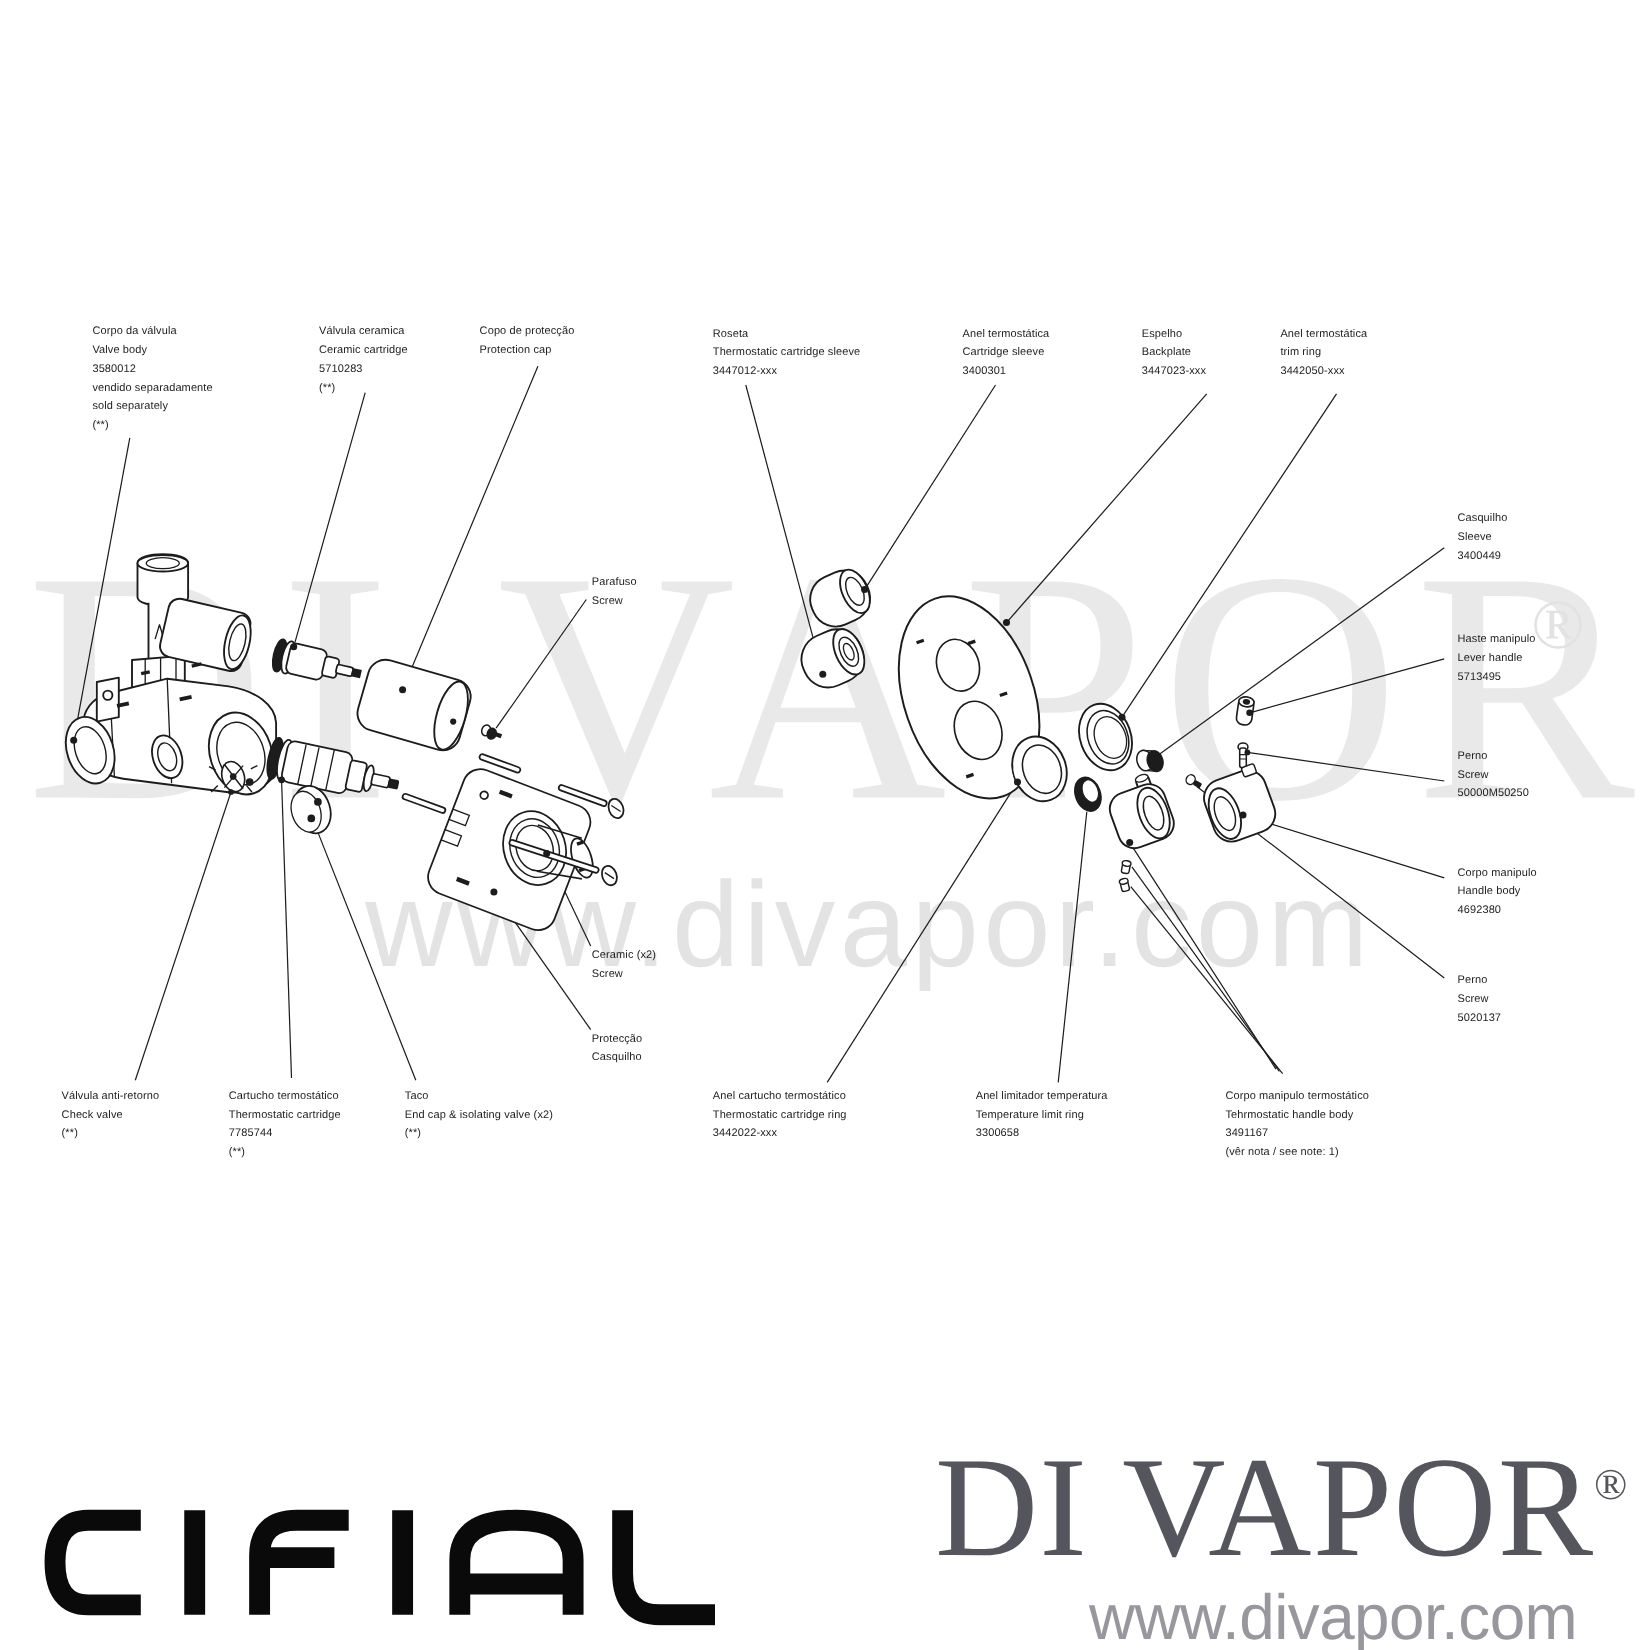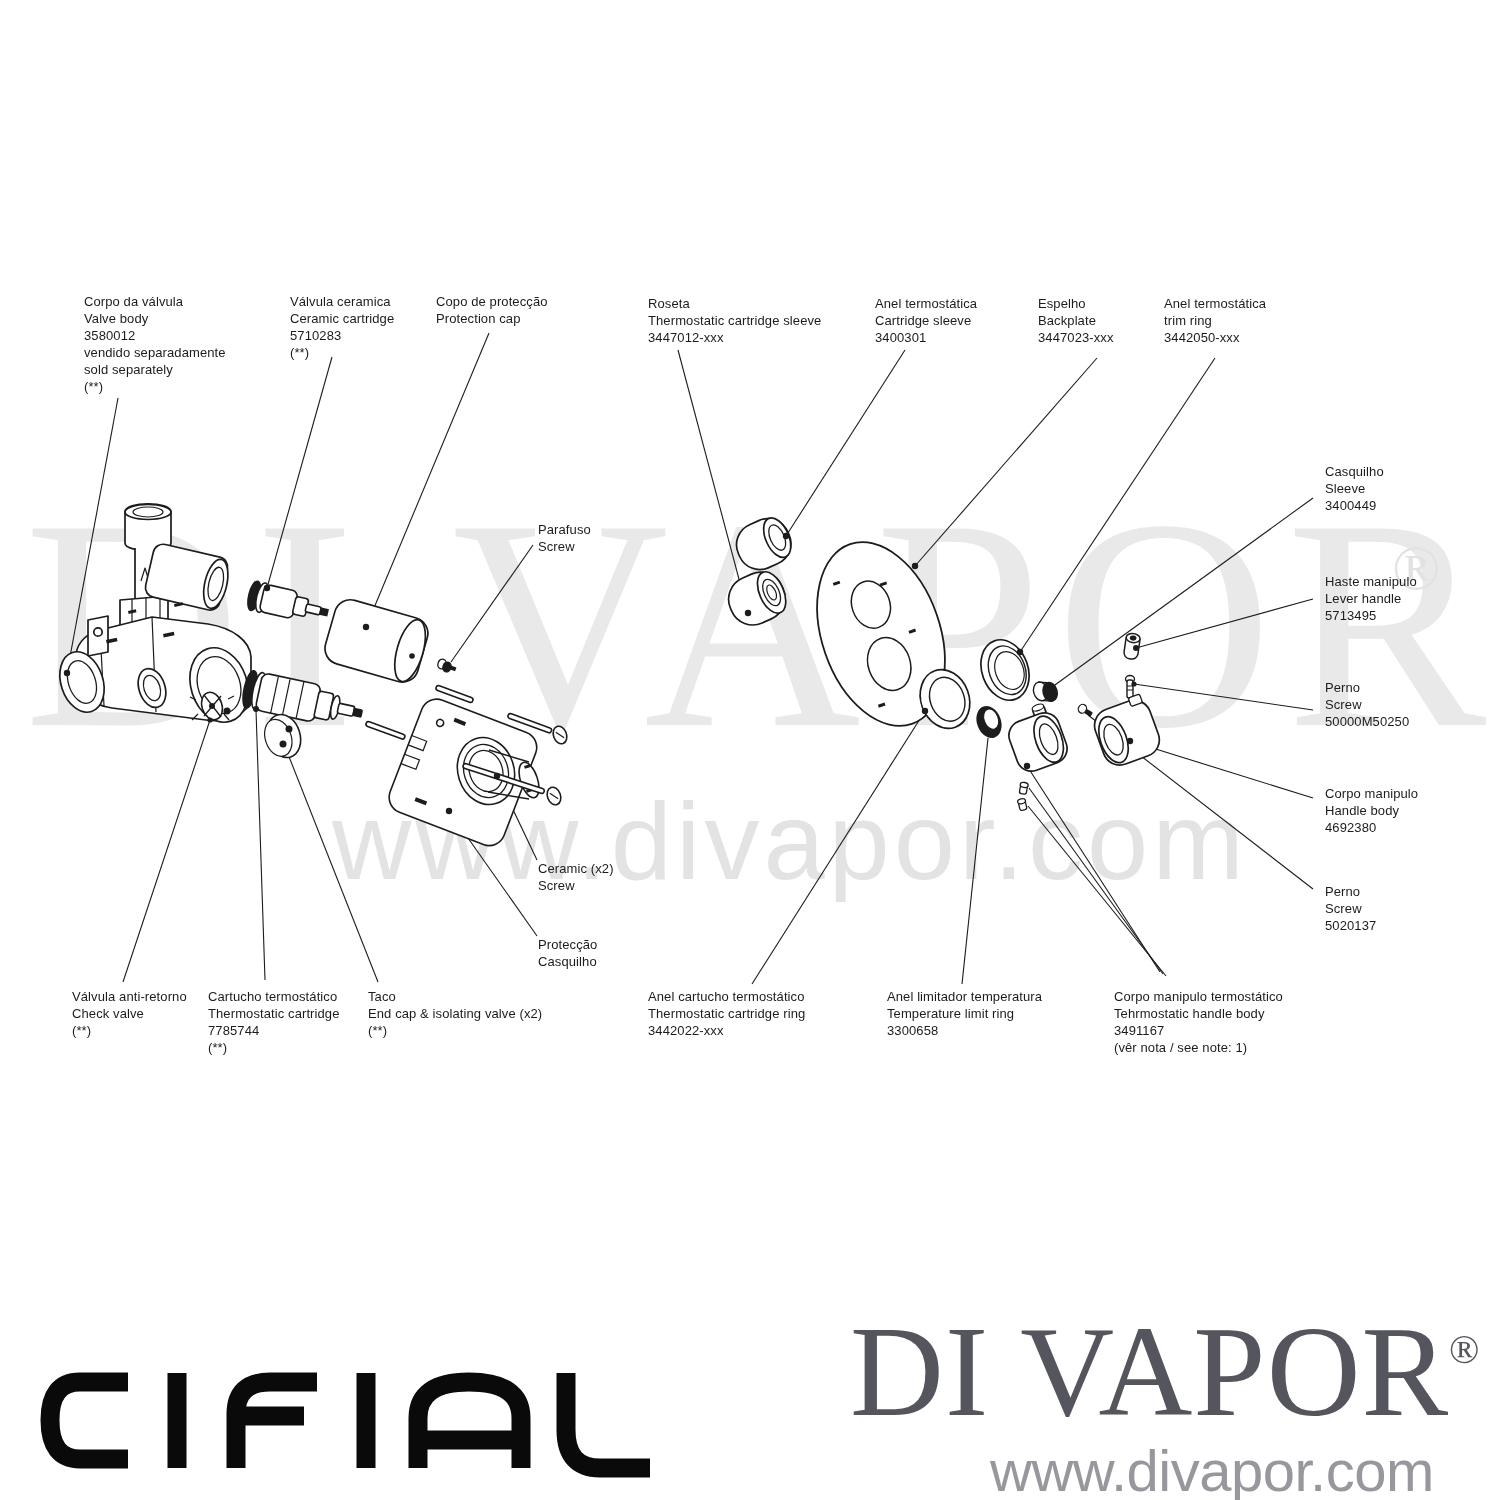--- a/index.html
+++ b/index.html
@@ -18,21 +18,21 @@
     font-family:"Liberation Serif",serif;font-size:64px;line-height:1;color:#e2e2e2;
   }
   .wm-url{
     position:absolute;left:332px;top:775px;z-index:0;
     font-size:110px;line-height:1.2;letter-spacing:4px;color:#e3e3e3;white-space:nowrap;
   }
   
   svg.diagram{position:absolute;left:0;top:0;z-index:1;}
   .lbl{
     position:absolute;z-index:2;
-    font-size:13px;line-height:17px;letter-spacing:0.1px;color:#1c1c1c;
+    font-size:10px;line-height:17px;letter-spacing:0.1px;color:#1c1c1c;
     white-space:pre-line;
   }
   
   .cifial{position:absolute;left:38px;top:1368px;z-index:2;}
   .ft-brand{
     position:absolute;left:850px;top:1306px;z-index:2;
     font-family:"Liberation Serif",serif;font-size:130px;line-height:1;
     letter-spacing:1px;color:#55555d;white-space:nowrap;
   }
   .ft-reg{
@@ -380,21 +380,21 @@
 <div class="lbl" style="left:1325px;top:785px">Corpo manipulo
 Handle body
 4692380</div>
 <div class="lbl" style="left:1325px;top:883px">Perno
 Screw
 5020137</div>
 <div class="lbl" style="left:538px;top:860px">Ceramic (x2)
 Screw</div>
 <div class="lbl" style="left:538px;top:936px">Protecção
 Casquilho</div>
-<div class="lbl" style="left:72px;top:988px">Válvula anti-retorno
+<div class="lbl" style="left:56px;top:988px">Válvula anti-retorno
 Check valve
 (**)</div>
 <div class="lbl" style="left:208px;top:988px">Cartucho termostático
 Thermostatic cartridge
 7785744
 (**)</div>
 <div class="lbl" style="left:368px;top:988px">Taco
 End cap &amp; isolating valve (x2)
 (**)</div>
 <div class="lbl" style="left:648px;top:988px">Anel cartucho termostático

